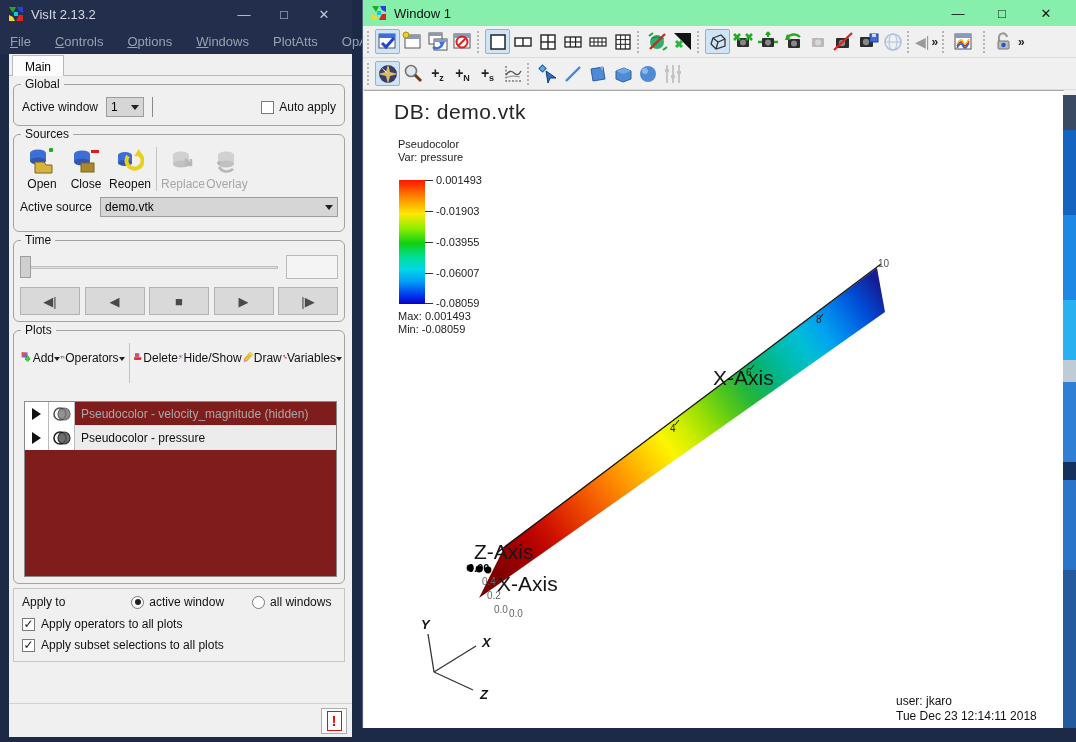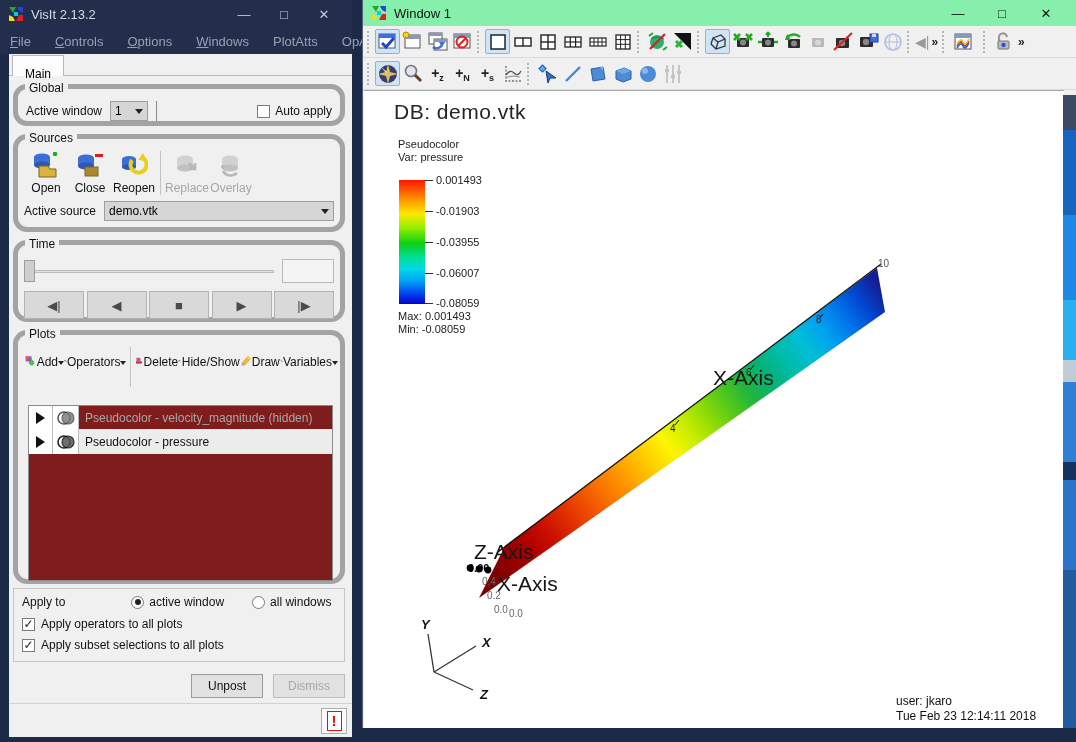--- a/index.html
+++ b/index.html
@@ -10,23 +10,23 @@
   .main-window { position:absolute; left:0; top:0; width:352px; height:737px; }
   .mw-titlebar { height:28px; background:#222e4c; display:flex; align-items:center; padding:0 8px; }
   .mw-title { color:#d6dae2; font-size:13px; margin-left:7px; flex:1; }
   .win-ctl { color:#c3c9d4; font-size:13px; width:40px; text-align:center; cursor:default; }
   .mw-menubar { height:26px; background:#222e4c; display:flex; align-items:center; padding:0 10px; gap:24px; }
   .menu-item { color:#99a1ae; font-size:13px; }
   .menu-item.ul::first-letter { text-decoration:underline; }
   .menu-overflow { color:#e8ecf2; font-weight:bold; margin-left:auto; font-size:13px; }
   .mw-content { position:absolute; top:54px; left:9px; right:0; bottom:0; background:#f0f0f0; }
   .tabbar { position:absolute; top:0; left:0; right:0; height:22px; border-bottom:1px solid #b9b9b9; }
-  .tab { position:absolute; left:3px; top:1px; height:21px; padding:8px 12px; background:#fcfcfc;
+  .tab { position:absolute; left:3px; top:1px; height:21px; padding:1px 12px; background:#fcfcfc;
          border:1px solid #b9b9b9; border-bottom:none; font-size:12px; line-height:20px; }
-  .groupbox { position:absolute; border:5px solid #a3a3a3; border-radius:14px; }
+  .groupbox { position:absolute; border:1px solid #a3a3a3; border-radius:6px; }
   .gb-legend { position:absolute; top:-8px; left:7px; background:#f0f0f0; padding:0 4px; font-size:12px; color:#111; }
   .lbl { font-size:12px; color:#111; }
   .combo { background:#d6d6d6; border:1px solid #9d9d9d; display:flex; align-items:center;
            font-size:12px; padding:0 4px; height:20px; }
   .combo .arr { margin-left:auto; width:0; height:0; border-left:4px solid transparent;
                 border-right:4px solid transparent; border-top:5px solid #222; }
   .chk { width:13px; height:13px; background:#fff; border:1px solid #7a7a7a; font-size:12px;
          line-height:11px; text-align:center; color:#222; display:inline-block; }
   .radio { width:13px; height:13px; border:1px solid #7a7a7a; border-radius:50%; background:#fff;
            display:inline-flex; align-items:center; justify-content:center; }
@@ -326,24 +326,20 @@
       <div style="display:flex; align-items:center; gap:6px; padding:8px 8px 0 8px;">
         <span class="chk">✓</span>
         <span class="lbl">Apply operators to all plots</span>
       </div>
       <div style="display:flex; align-items:center; gap:6px; padding:7px 8px 0 8px;">
         <span class="chk">✓</span>
         <span class="lbl">Apply subset selections to all plots</span>
       </div>
     </div>
 
-    <div style="position:absolute; top:620px; right:7px; display:flex; gap:10px;">
-      <div class="pushbtn" style="width:72px;">Unpost</div>
-      <div class="pushbtn dis" style="width:72px;">Dismiss</div>
-    </div>
 
     <div style="position:absolute; left:0; right:0; bottom:0; height:34px; background:#f0f0f0; border-top:1px solid #d2d2d2;">
       <div style="position:absolute; right:5px; top:4px; width:26px; height:26px; background:#fbfbfb; border:1px solid #adadad; display:flex; align-items:center; justify-content:center;">
         <span style="color:#dd1111; font-weight:bold; font-size:15px; border:1px solid #dd1111; padding:0 4px; line-height:18px;">!</span>
       </div>
     </div>
   </div>
 </div>
 
 <div class="viz-window">
@@ -698,21 +694,21 @@
         <line x1="70" y1="581" x2="112" y2="555" stroke="#333" stroke-width="1.3"></line>
         <line x1="70" y1="581" x2="109" y2="599" stroke="#333" stroke-width="1.3"></line>
         <text x="57" y="538" font-size="13" font-weight="bold" font-style="italic" fill="#111">Y</text>
         <text x="118" y="556" font-size="13" font-weight="bold" font-style="italic" fill="#111">X</text>
         <text x="116" y="608" font-size="13" font-weight="bold" font-style="italic" fill="#111">Z</text>
       </g>
     </svg>
 
     <div class="vz-user">
       <span>user: jkaro</span><br>
-      <span>Tue Feb 23 12:14:11 2018</span>
+      <span>Tue Dec 23 12:14:11 2018</span>
     </div>
   </div>
 </div>
 
 <div class="edge-strip">
   <div style="height:35px; background:#3a4a63;"></div>
   <div style="height:85px; background:#1565c0;"></div>
   <div style="height:85px; background:#1e88e5;"></div>
   <div style="height:60px; background:#29b0f0;"></div>
   <div style="height:22px; background:#bfccd6;"></div>

